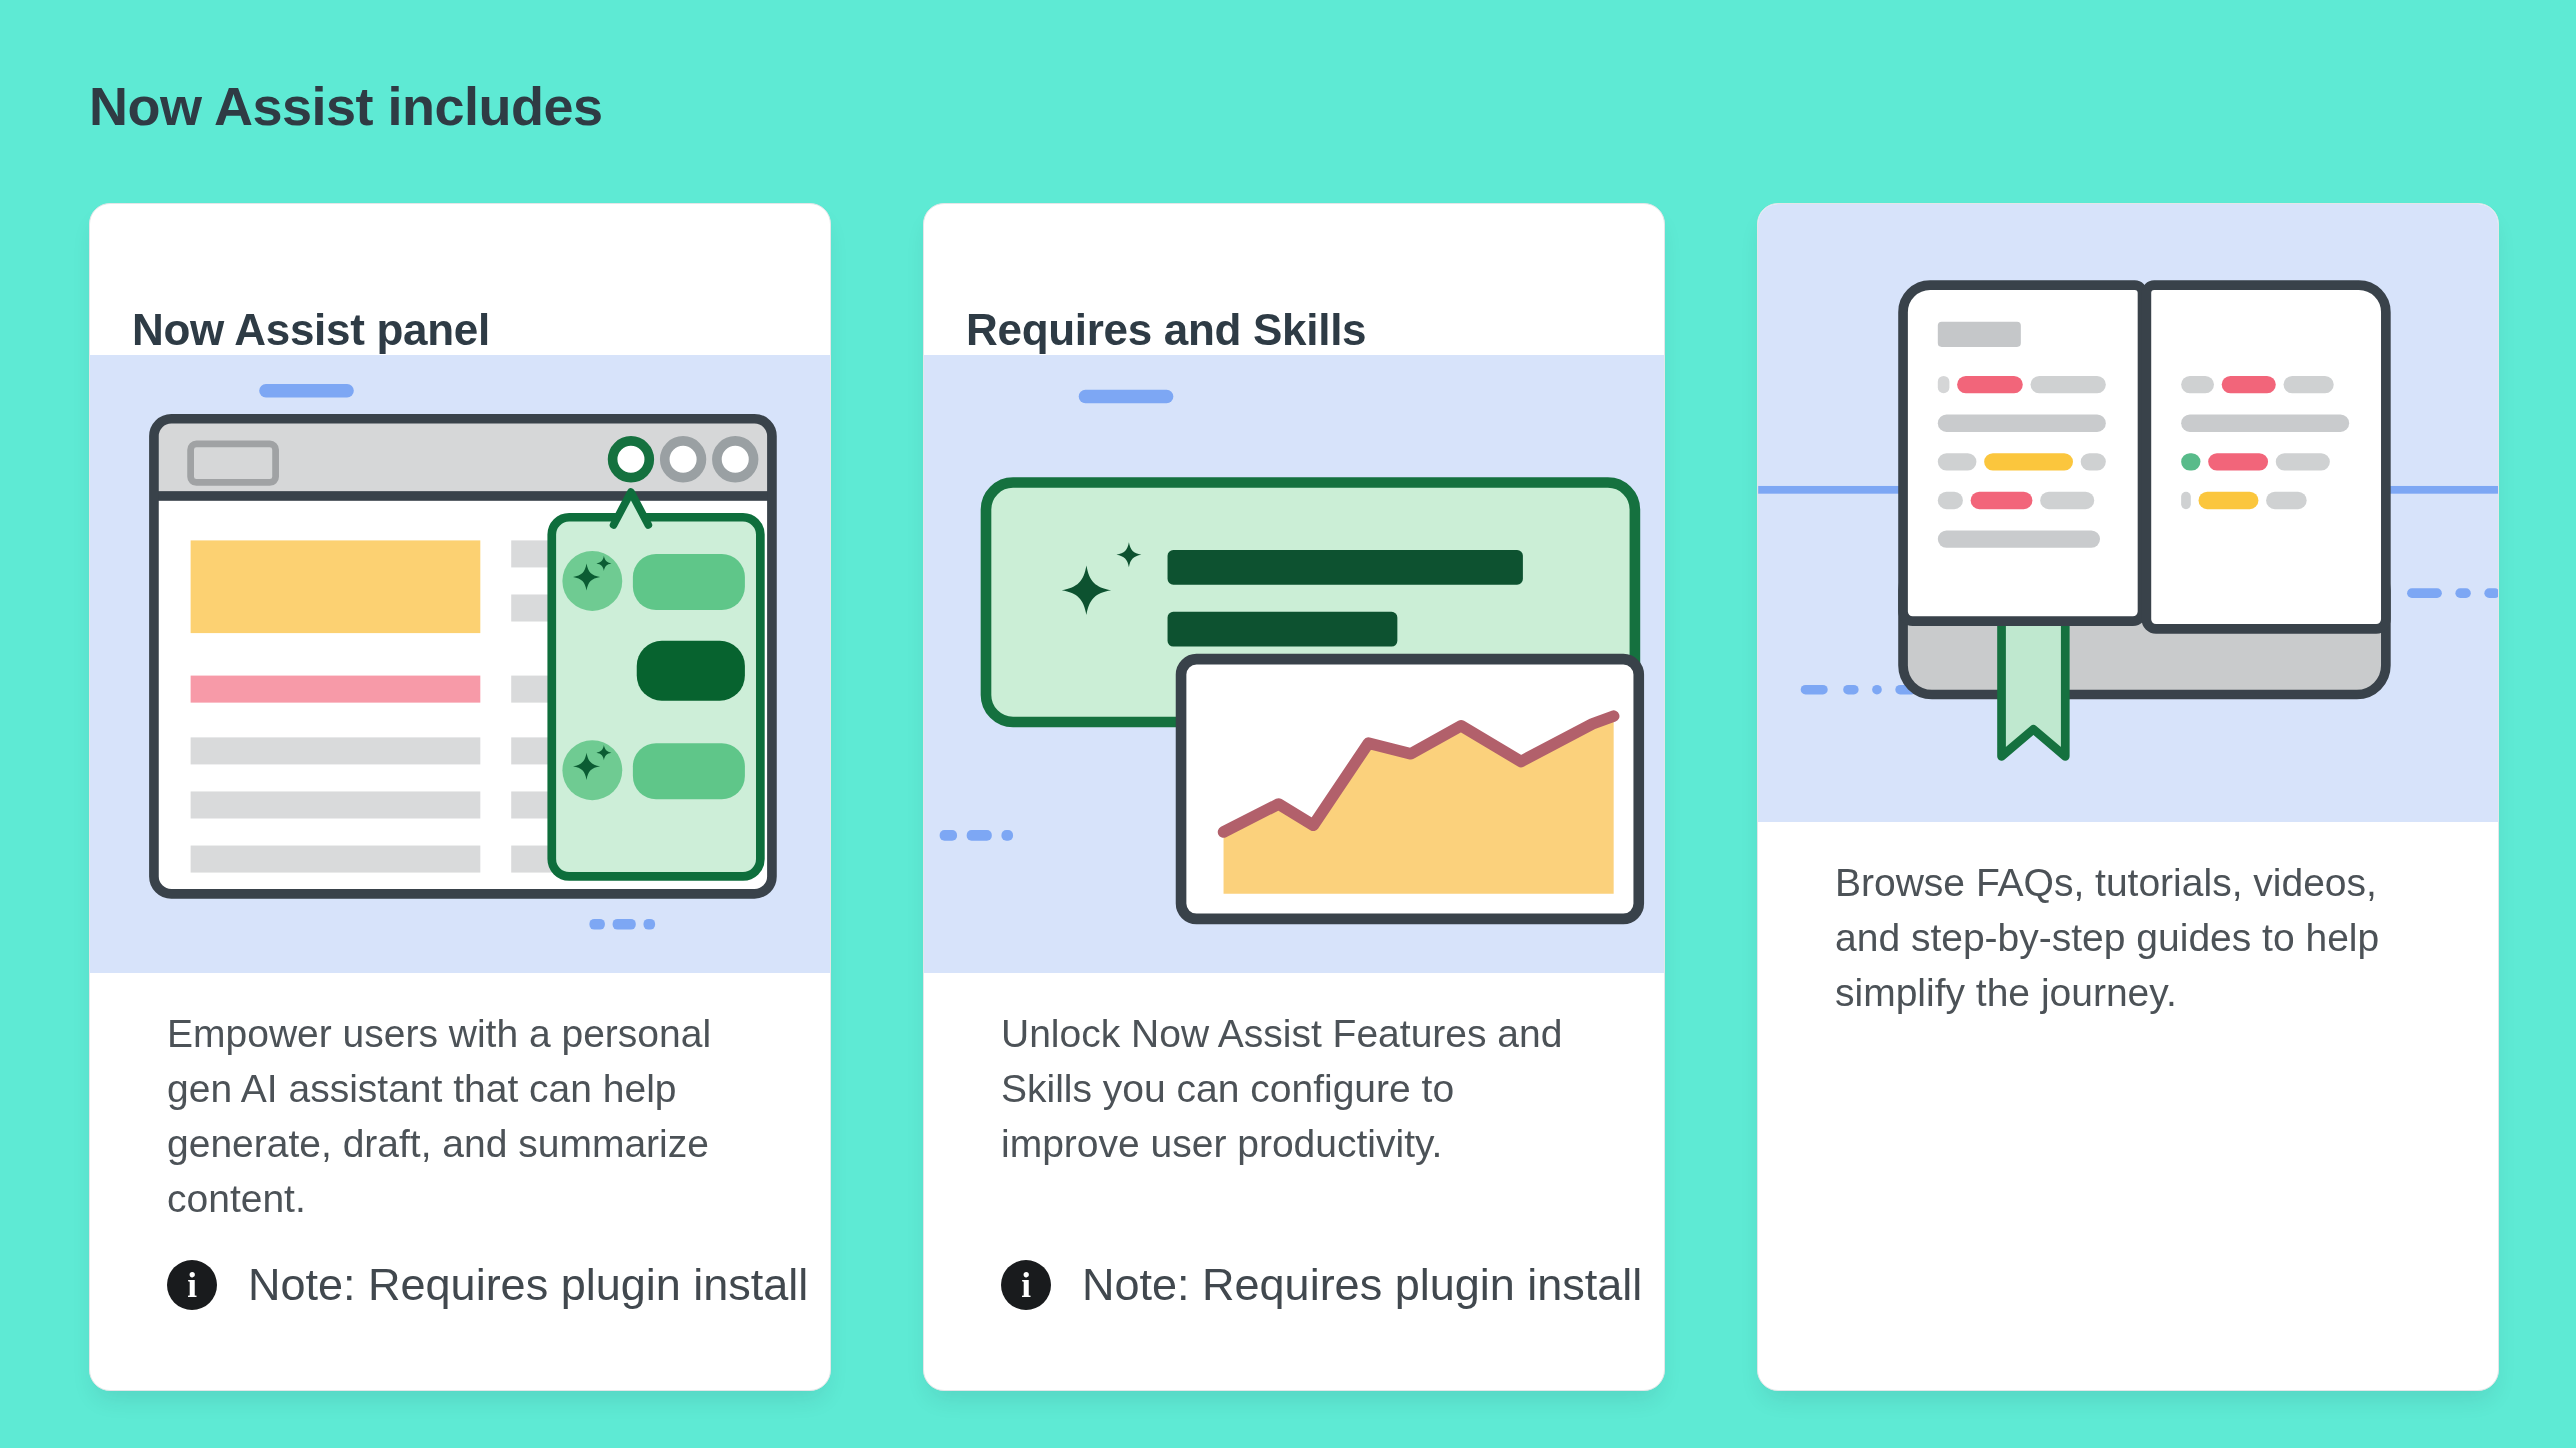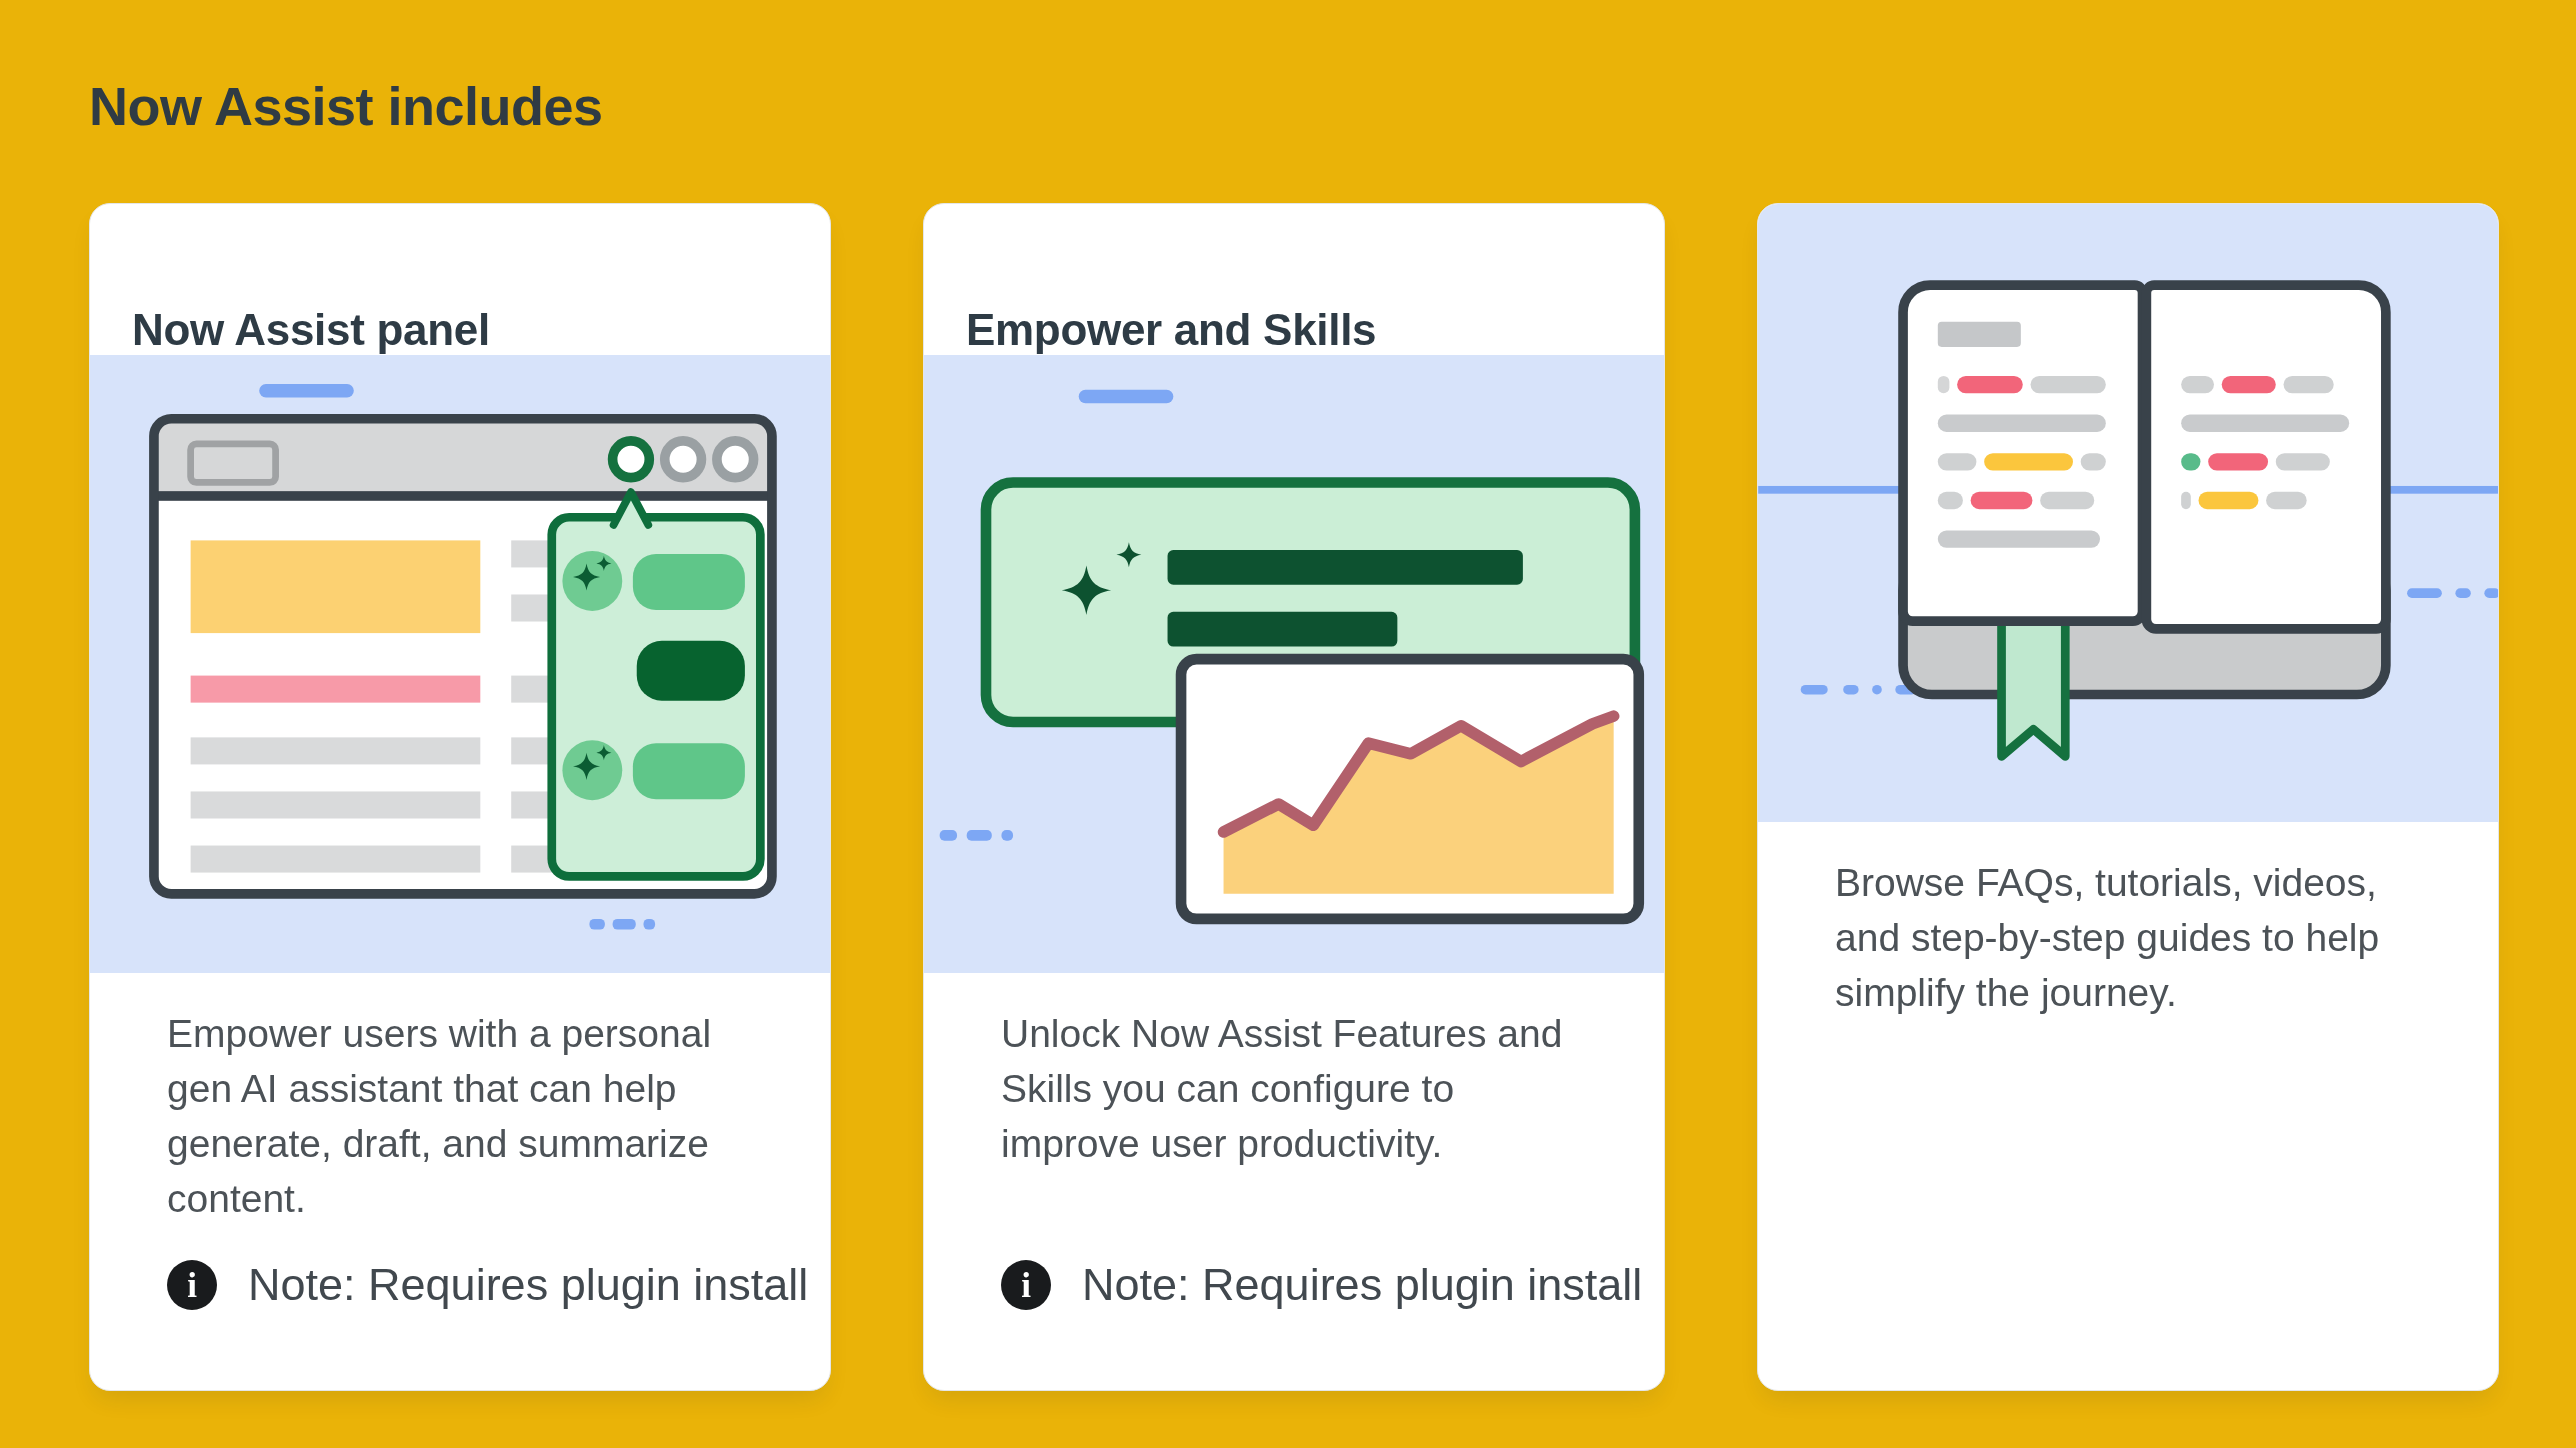--- a/index.html
+++ b/index.html
@@ -1,17 +1,17 @@
 <!DOCTYPE html>
 <html><head>
 <meta charset="utf-8">
 <style>
   html,body{margin:0;padding:0;background:#ffffff;}
   .stage{
-    position:relative;width:2576px;height:1449px;background:#eab308;overflow:hidden;
+    position:relative;width:2576px;height:1449px;background:#5eead4;overflow:hidden;
     font-family:"Liberation Sans",sans-serif;
   }
   .page-heading{
     position:absolute;left:89px;top:39px;
     font-size:54px;font-weight:700;color:#2f3b44;letter-spacing:-0.5px;
   }
   .cards-row{
     position:absolute;left:89px;top:203px;display:flex;gap:92px;
   }
   .card{
@@ -116,21 +116,21 @@
       </div>
       <p class="desc">Empower users with a personal gen AI assistant that can help generate, draft, and summarize content.</p>
       <div class="note-row">
         <span class="note-icon">i</span>
         <span class="note-text">Note: Requires plugin install</span>
       </div>
     </article>
 
     <article class="card">
       <div class="card-head">
-        <span class="card-title">Empower and Skills</span>
+        <span class="card-title">Requires and Skills</span>
       </div>
       <div class="illus">
         <svg width="742" height="618" viewBox="0 0 768 640">
 
           <rect x="160" y="36" width="98" height="14" rx="7" fill="#7da7f4"></rect>
 
           <g>
             <rect x="64" y="132" width="672" height="248" rx="28" fill="#cbeed6" stroke="#15713f" stroke-width="11"></rect>
             <path d="M168,218 c2.9,16.5 9.1,22.7 25.6,25.6 c-16.5,2.9 -22.7,9.1 -25.6,25.6 c-2.9,-16.5 -9.1,-22.7 -25.6,-25.6 c16.5,-2.9 22.7,-9.1 25.6,-25.6 Z" fill="#0d5230"></path>
             <path d="M212,194 c1.5,8.3 4.6,11.4 12.9,12.9 c-8.3,1.5 -11.4,4.6 -12.9,12.9 c-1.5,-8.3 -4.6,-11.4 -12.9,-12.9 c8.3,-1.5 11.4,-4.6 12.9,-12.9 Z" fill="#0d5230"></path>

